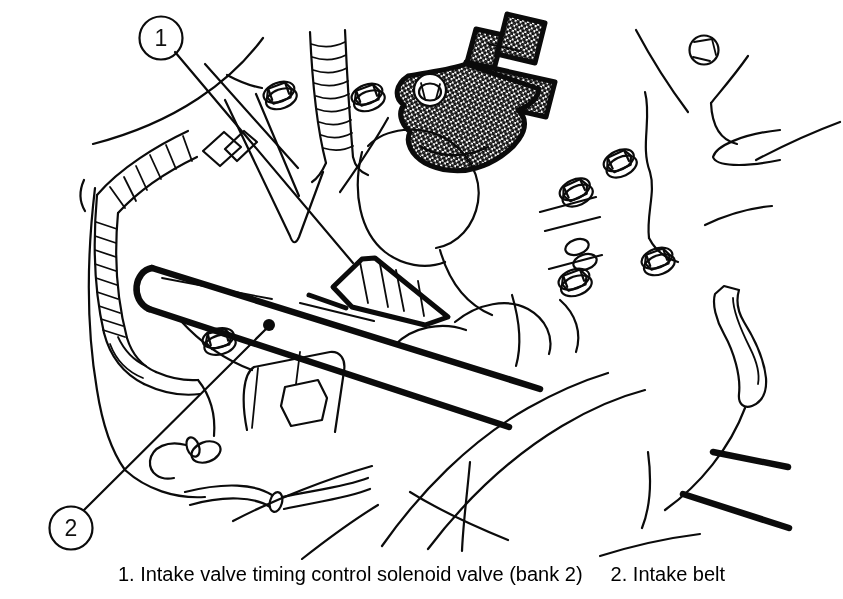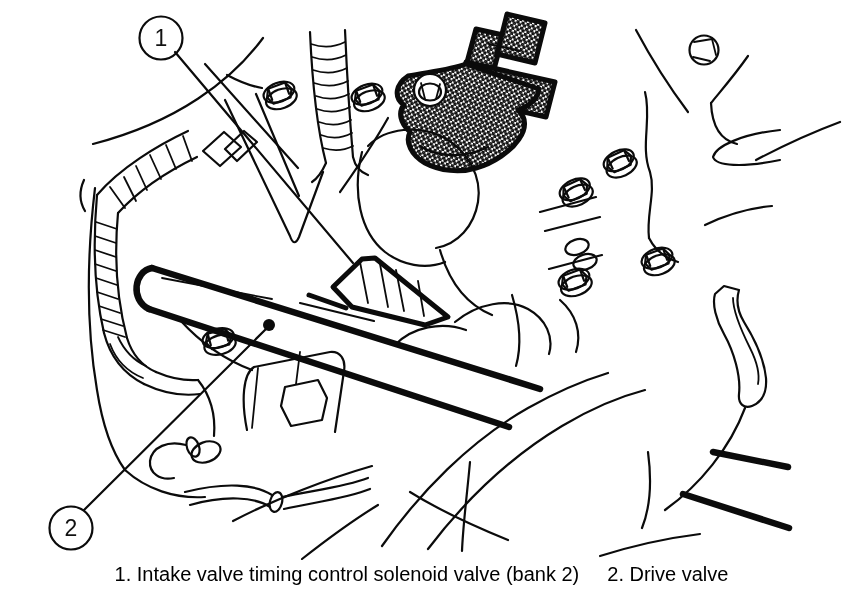--- a/index.html
+++ b/index.html
@@ -188,16 +188,16 @@
     <circle cx="161" cy="38" r="21.5" stroke-width="2.6" fill="#f6c319"></circle>
     <text class="callout-num" x="161" y="46">1</text>
   </g>
   <g>
     <circle cx="71" cy="528" r="21.5" stroke-width="2.6" fill="#f6c319"></circle>
     <text class="callout-num" x="71" y="536">2</text>
   </g>
 </svg>
 
 <div class="caption">
-  <span><span>1.</span> <span>Intake valve timing control solenoid valve (bank 2)</span></span><span><span>2.</span> <span>Drive valve</span></span>
+  <span><span>1.</span> <span>Intake valve timing control solenoid valve (bank 2)</span></span><span><span>2.</span> <span>Intake belt</span></span>
 </div>
 
 </div>
 
 </body></html>

